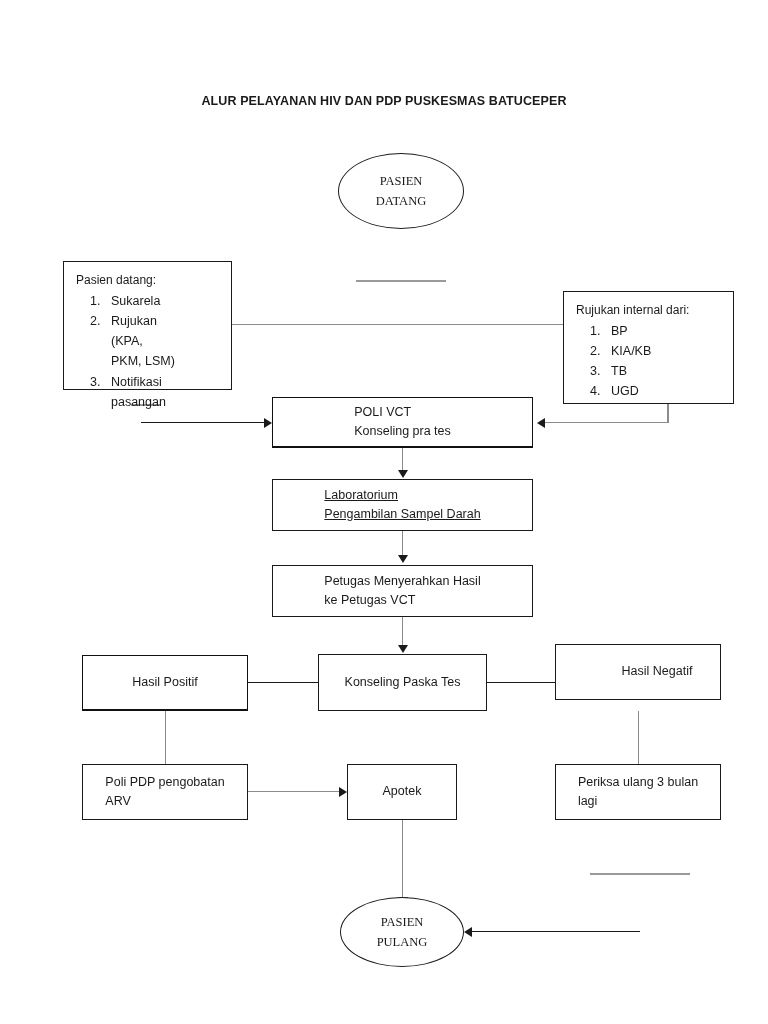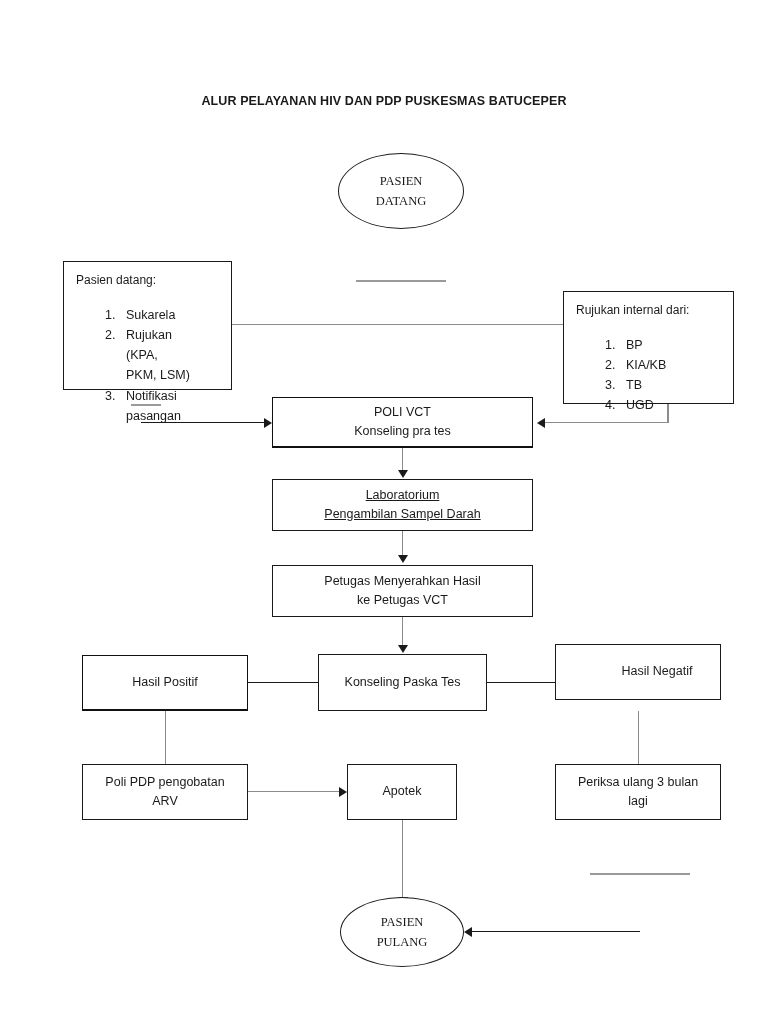--- a/index.html
+++ b/index.html
@@ -32,21 +32,21 @@
     color: #1a1a1a;
   }
   
   .node {
     position: absolute;
     box-sizing: border-box;
     background: #ffffff;
     display: flex;
     align-items: center;
     justify-content: center;
-    text-align: center;
+    text-align: left;
     font-size: 12.5px;
     line-height: 1.55;
     color: #1a1a1a;
     z-index: 3;
   }
   .box-thin {
     border: 1px solid #1a1a1a;
   }
   .box-thick {
     border: 1.6px solid #111111;
@@ -60,21 +60,21 @@
   .node .lines span {
     display: block;
   }
   
   .listhead {
     font-size: 12px;
     margin: 0 0 1px 2px;
     color: #1a1a1a;
   }
   ol.items {
-    margin: 15px;
+    margin: 0;
     padding-left: 30px;
     font-size: 12.5px;
     line-height: 1.62;
   }
   ol.items li {
     padding-left: 7px;
     color: #1a1a1a;
   }
   ol.items li .sub {
     display: block;

